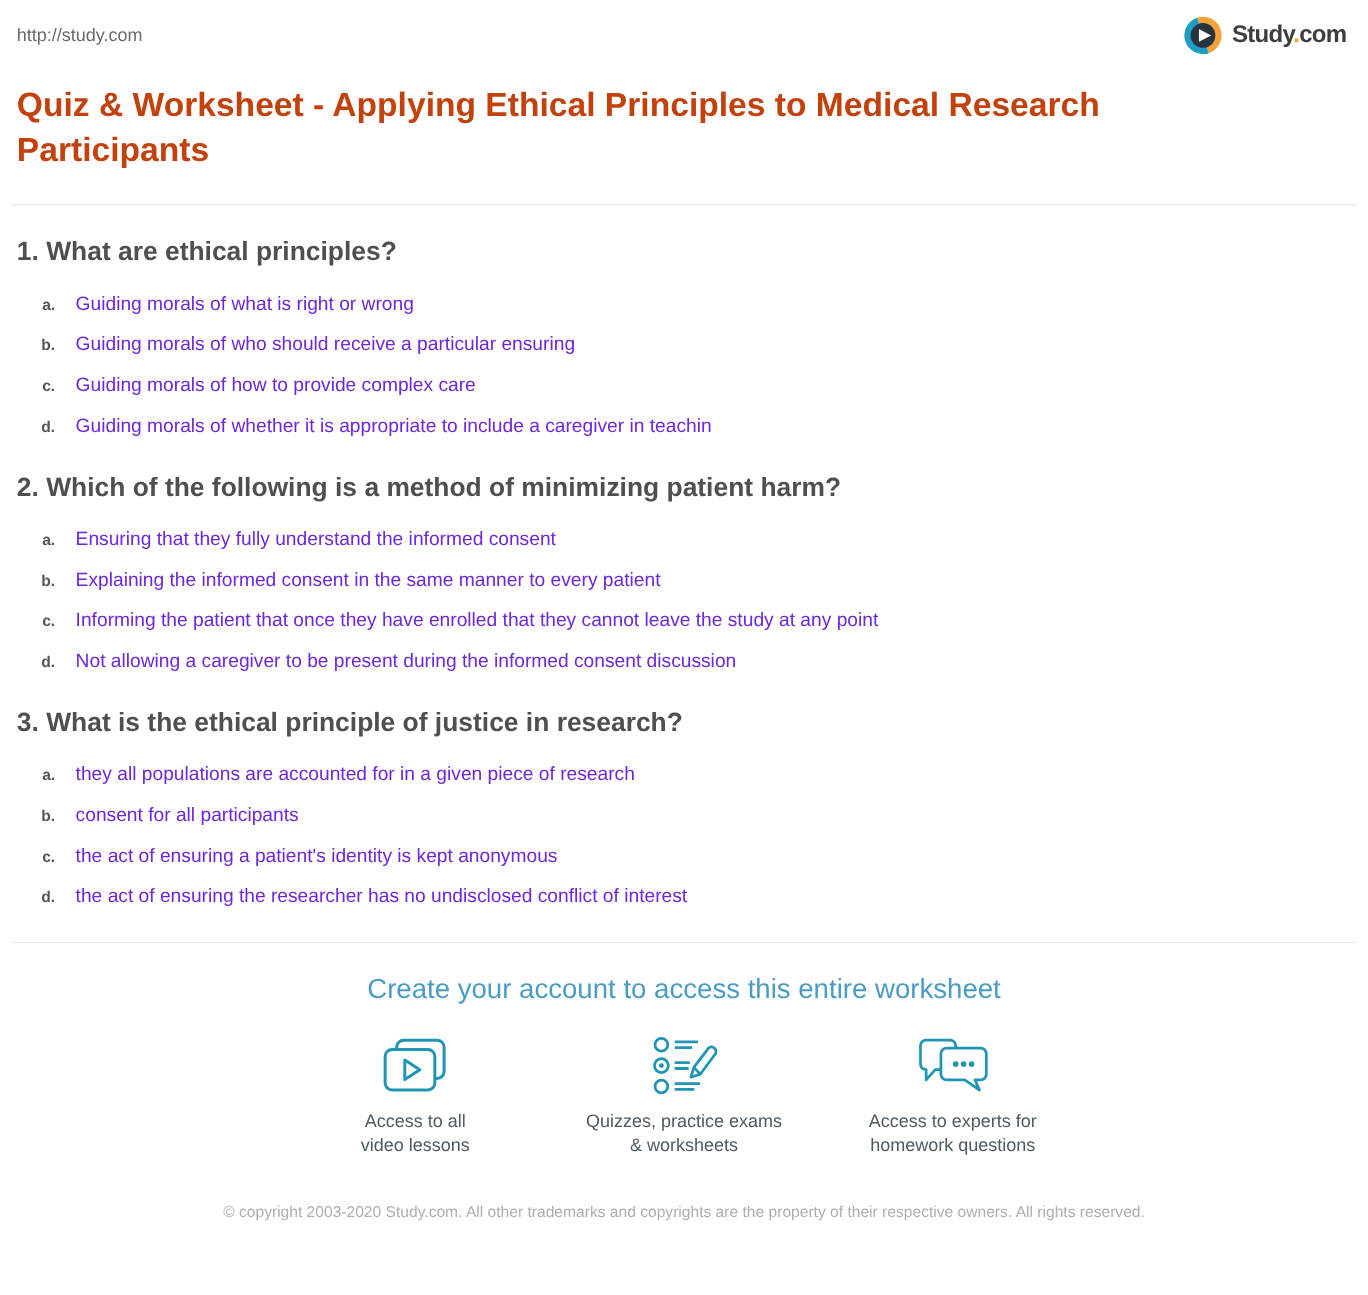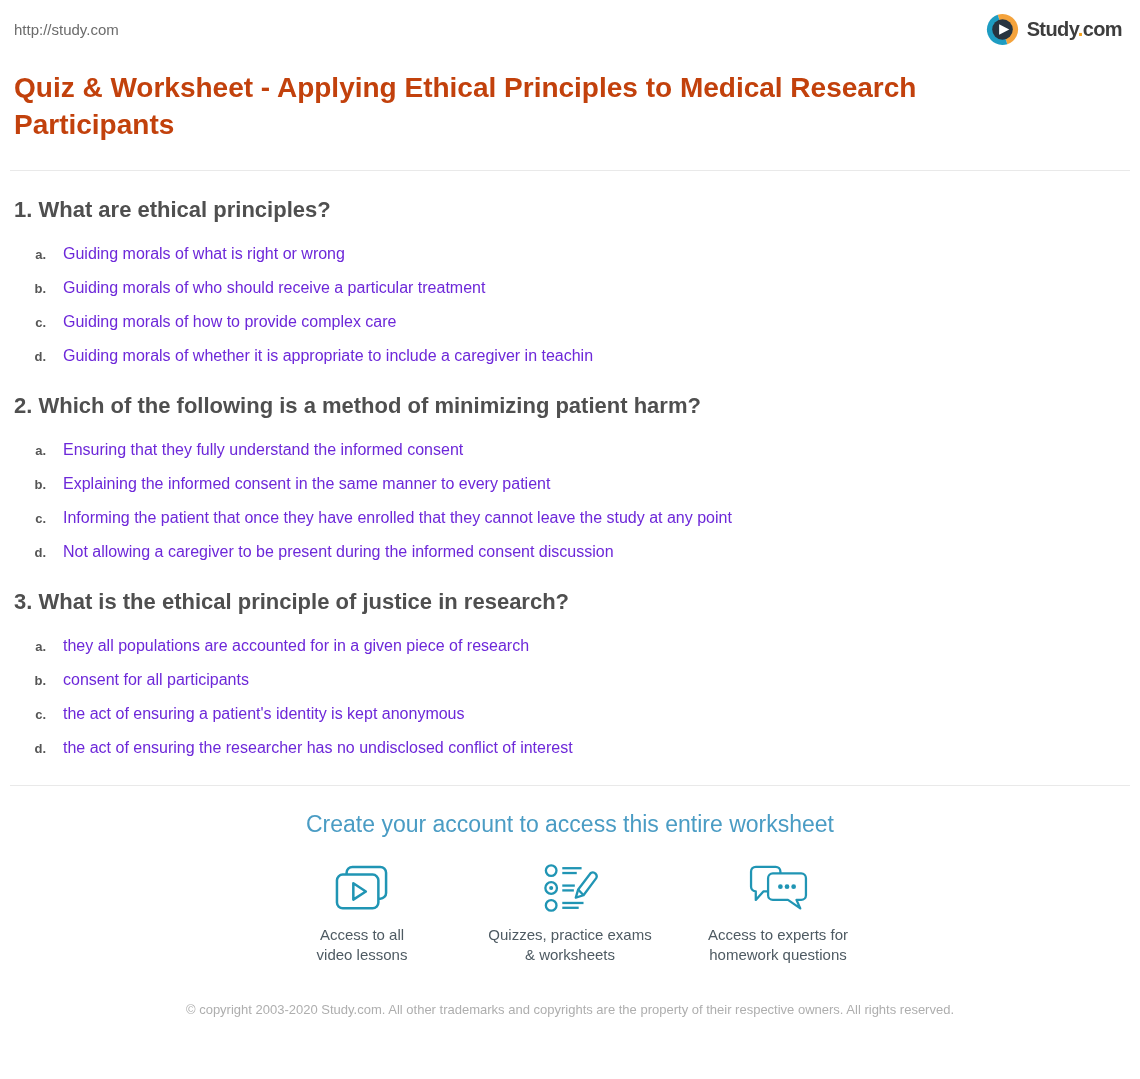--- a/index.html
+++ b/index.html
@@ -28,21 +28,21 @@
   .question { margin: 26px 0 0 14px; }
   .q-heading { margin: 0; font-size: 22px; font-weight: bold; color: #4f4f4f; }
   .options { margin-top: 20px; }
   .option { display: flex; align-items: baseline; margin-bottom: 12px; cursor: pointer; }
   .option-letter { width: 32px; flex: none; text-align: right; font-size: 13px; font-weight: bold; color: #555; }
   .option-text { margin-left: 17px; font-size: 16px; line-height: 22px; color: #6d28d9; }
   
   .footer { text-align: center; }
   .cta-title { margin: 25px 0 12px; font-size: 23px; font-weight: 400; color: #4a9cc4; cursor: pointer; }
   .cta-sub { margin: 9px 0 0; font-size: 15px; color: #555; }
-  .features { display: flex; justify-content: center; align-items: flex-end; gap: 8px; margin-top: 20px; }
+  .features { display: flex; justify-content: center; align-items: flex-end; gap: 24px; margin-top: 20px; }
   .feature { width: 200px; }
   .feature-icon { height: 58px; display: flex; align-items: flex-end; justify-content: center; }
   .feature-label { margin-top: 9px; font-size: 15px; line-height: 1.35; color: #4e5a62; }
   .feature-label span { display: block; }
   .copyright {
     margin: 36px auto 0; max-width: 780px; padding-bottom: 28px;
     font-size: 13px; line-height: 1.4; color: #aeaeae;
   }
   svg { display: block; }
 </style>
@@ -74,21 +74,21 @@
 
     <div class="question">
       <h2 class="q-heading">1. What are ethical principles?</h2>
       <div class="options">
         <div class="option">
           <span class="option-letter">a.</span>
           <span class="option-text">Guiding morals of what is right or wrong</span>
         </div>
         <div class="option">
           <span class="option-letter">b.</span>
-          <span class="option-text">Guiding morals of who should receive a particular treatment</span>
+          <span class="option-text">Guiding morals of who should receive a particular ensuring</span>
         </div>
         <div class="option">
           <span class="option-letter">c.</span>
           <span class="option-text">Guiding morals of how to provide complex care</span>
         </div>
         <div class="option">
           <span class="option-letter">d.</span>
           <span class="option-text">Guiding morals of whether it is appropriate to include a caregiver in teachin</span>
         </div>
       </div>

